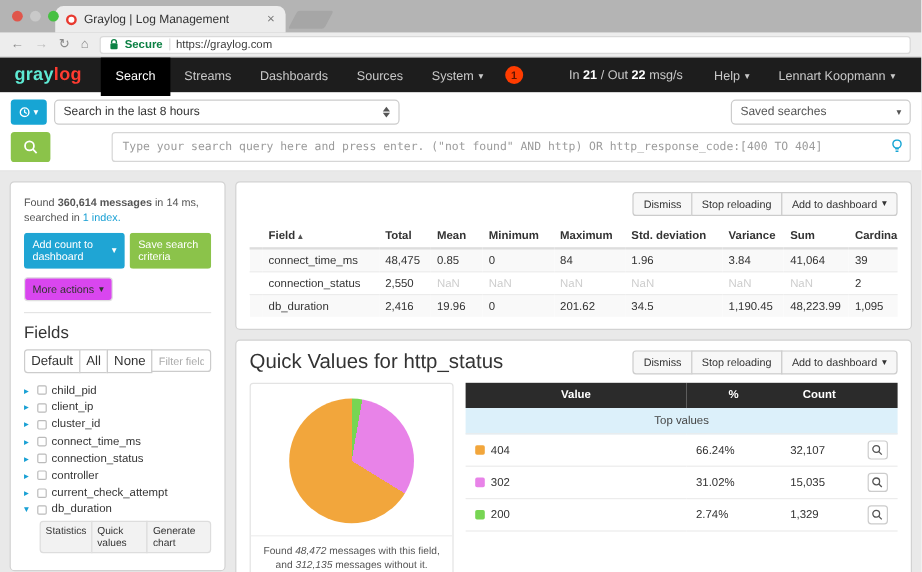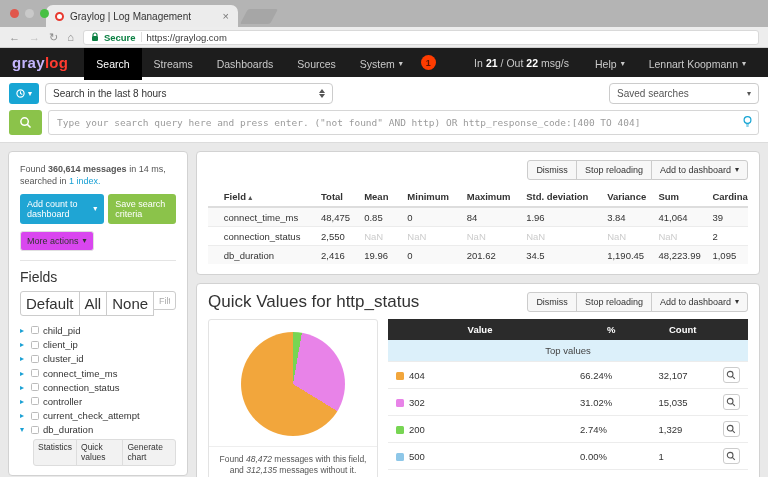--- a/index.html
+++ b/index.html
@@ -21,21 +21,21 @@
   .navglyph { color:#8b8b8b; font-size:11px; line-height:1; }
   .omnibox { flex:1; height:15px; background:#fff; border:1px solid #d9d9d9; border-radius:3px;
              display:flex; align-items:center; gap:5px; padding:0 7px; font-size:9.5px; }
   .secure { color:#0b8043; font-weight:bold; }
   .obx-div { width:1px; height:10px; background:#ddd; }
   .url { color:#3c3c3c; }
 
   
   .navbar { height:29px; background:#1d1d1d; display:flex; align-items:stretch; padding:0 0 0 12px; color:#c9c9c9; font-size:10.5px; }
   .logo { display:flex; align-items:center; font-size:15px; font-weight:bold; margin-right:16px; letter-spacing:.3px; }
-  .logo .g1 { color:#c4b5fd; } .logo .g2 { color:#ff3b30; }
+  .logo .g1 { color:#5eead4; } .logo .g2 { color:#ff3b30; }
   .nav-item { display:flex; align-items:center; padding:16px 12px; cursor:pointer; gap:4px; }
   .nav-item.active { background:#000; color:#fff; }
   .caret { font-size:8px; line-height:1; }
   .badge { align-self:center; margin-left:6px; width:15px; height:15px; border-radius:50%; background:#ff3c00;
            color:#611500; font-size:9px; font-weight:bold; display:flex; align-items:center; justify-content:center; }
   .nav-right { margin-left:auto; display:flex; align-items:stretch; padding-right:10px; }
   .nav-right b { color:#fff; font-weight:bold; }
   .throughput { display:flex; align-items:center; gap:3px; padding:0 14px; }
 
   
@@ -44,21 +44,21 @@
   .time-btn { width:30px; height:21px; background:#17a5d4; border-radius:3px; color:#fff; display:flex;
               align-items:center; justify-content:center; gap:3px; margin-right:6px; }
   .select { height:21px; border:1px solid #ccc; border-radius:4px; background:#fff; display:flex;
             align-items:center; font-size:10px; color:#333; padding:0 7px; }
   .time-select { width:288px; }
   .select .spacer { flex:1; }
   .stepper { display:flex; flex-direction:column; gap:1px; }
   .tri-up { width:0; height:0; border-left:3px solid transparent; border-right:3px solid transparent; border-bottom:4px solid #555; }
   .tri-dn { width:0; height:0; border-left:3px solid transparent; border-right:3px solid transparent; border-top:4px solid #555; }
   .saved-select { width:150px; margin-left:auto; color:#555; }
-  .srow2 { margin-top:6px; }
+  .srow2 { margin-top:6px;gap:45px; }
   .search-btn { width:33px; height:25px; background:#8bc34a; border-radius:3px; display:flex; align-items:center; justify-content:center; flex:none; }
   .query-wrap { flex:1; margin-left:6px; position:relative; }
   .query-input { width:100%; height:25px; border:1px solid #d6d6d6; border-radius:3px; padding:0 24px 0 8px;
                  font-family:"DejaVu Sans Mono", monospace; font-size:9.5px; color:#777; outline:none; }
   .query-input::placeholder { color:#9b9b9b; }
   .bulb { position:absolute; right:7px; top:6px; }
 
   
   .content { padding:8px; display:flex; gap:8px; height:341px; }
   .panel { background:#fff; border:1px solid #d2d2d2; border-radius:4px; }
@@ -70,21 +70,21 @@
   .sr-meta { font-size:9px; color:#555; margin-top:3px; line-height:1.3; }
   .link { color:#19a0d4; cursor:pointer; }
   .btn { display:inline-flex; align-items:center; gap:4px; border-radius:3px; font-size:9px; padding:4px 6px; cursor:pointer; border:1px solid transparent; }
   .btn-blue { background:#1fa5d4; color:#fff; }
   .btn-green { background:#8bc34a; color:#fff; }
   .btn-light { background:#d946ef; border-color:#e0e0e0; color:#333; }
   .btn-row { margin-top:7px; display:flex; gap:4px; }
   .divider { border:none; border-top:1px solid #e4e4e4; margin:9px 0 8px; }
   .fields-title { font-size:14px; font-weight:400; color:#333; margin-bottom:6px; }
   .filter-row { display:flex; }
-  .seg { font-size:15px; color:#333; background:#fff; border:1px solid #ccc; padding:3px 5px; margin-left:-1px; cursor:pointer; }
+  .seg { font-size:11px; color:#333; background:#fff; border:1px solid #ccc; padding:3px 5px; margin-left:-1px; cursor:pointer; }
   .seg:first-child { border-radius:3px 0 0 3px; margin-left:0; }
   .filter-input { flex:1; min-width:0; height:19px; border:1px solid #ccc; margin-left:-1px; border-radius:0 3px 3px 0;
                   font-size:9px; padding:0 5px; color:#333; outline:none; }
   .filter-input::placeholder { color:#aaa; }
   .field-list { margin-top:7px; }
   .field-item { display:flex; align-items:center; gap:4px; padding:1.6px 0; font-size:9.5px; color:#333; }
   .fcaret { color:#19a0d4; font-size:8px; width:7px; }
   .cb { width:8px; height:8px; border:1px solid #bbb; border-radius:1.5px; background:#fff; flex:none; }
   .fld-actions { display:flex; margin:2px 0 3px 13px; }
   .fld-actions .seg { background:#f2f2f2; border-color:#ddd; font-size:8.5px; padding:2.5px 4px; }
@@ -478,33 +478,20 @@
                 <td>1,329</td>
                 <td>
                     <span class="mag-btn">
                       <svg width="10" height="10" viewBox="0 0 12 12">
                         <circle cx="5" cy="5" r="3.4" fill="none" stroke="#555" stroke-width="1.3"></circle>
                         <path d="M7.6 7.6l3 3" stroke="#555" stroke-width="1.3"></path>
                       </svg>
                     </span>
                   </td>
               </tr>
-              <tr>
-                <td><span class="swatch" style="background: rgb(142, 199, 232);"></span><span>500</span></td>
-                <td>0.00%</td>
-                <td>1</td>
-                <td>
-                    <span class="mag-btn">
-                      <svg width="10" height="10" viewBox="0 0 12 12">
-                        <circle cx="5" cy="5" r="3.4" fill="none" stroke="#555" stroke-width="1.3"></circle>
-                        <path d="M7.6 7.6l3 3" stroke="#555" stroke-width="1.3"></path>
-                      </svg>
-                    </span>
-                  </td>
-              </tr>
             </tbody>
           </table>
         </div>
       </div>
 
     </div>
   </div>
 </div>
 
 </body></html>

